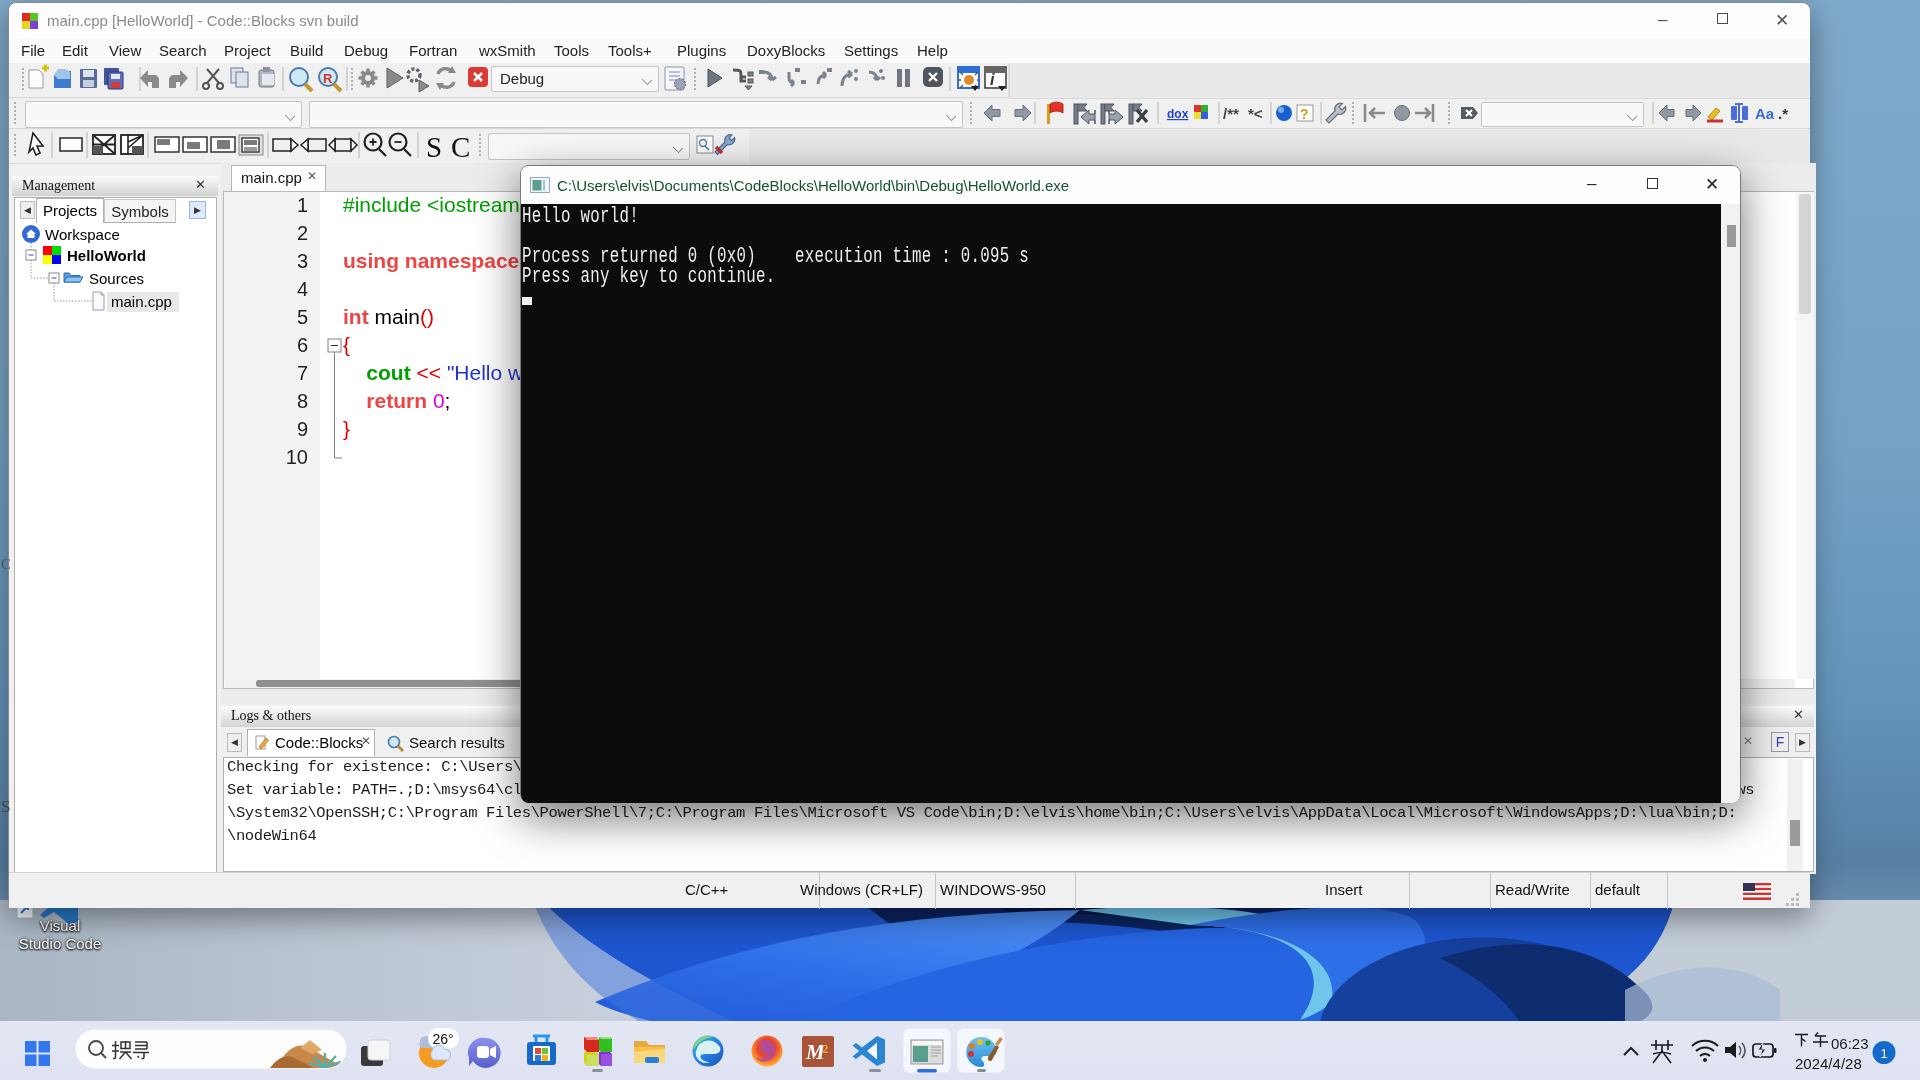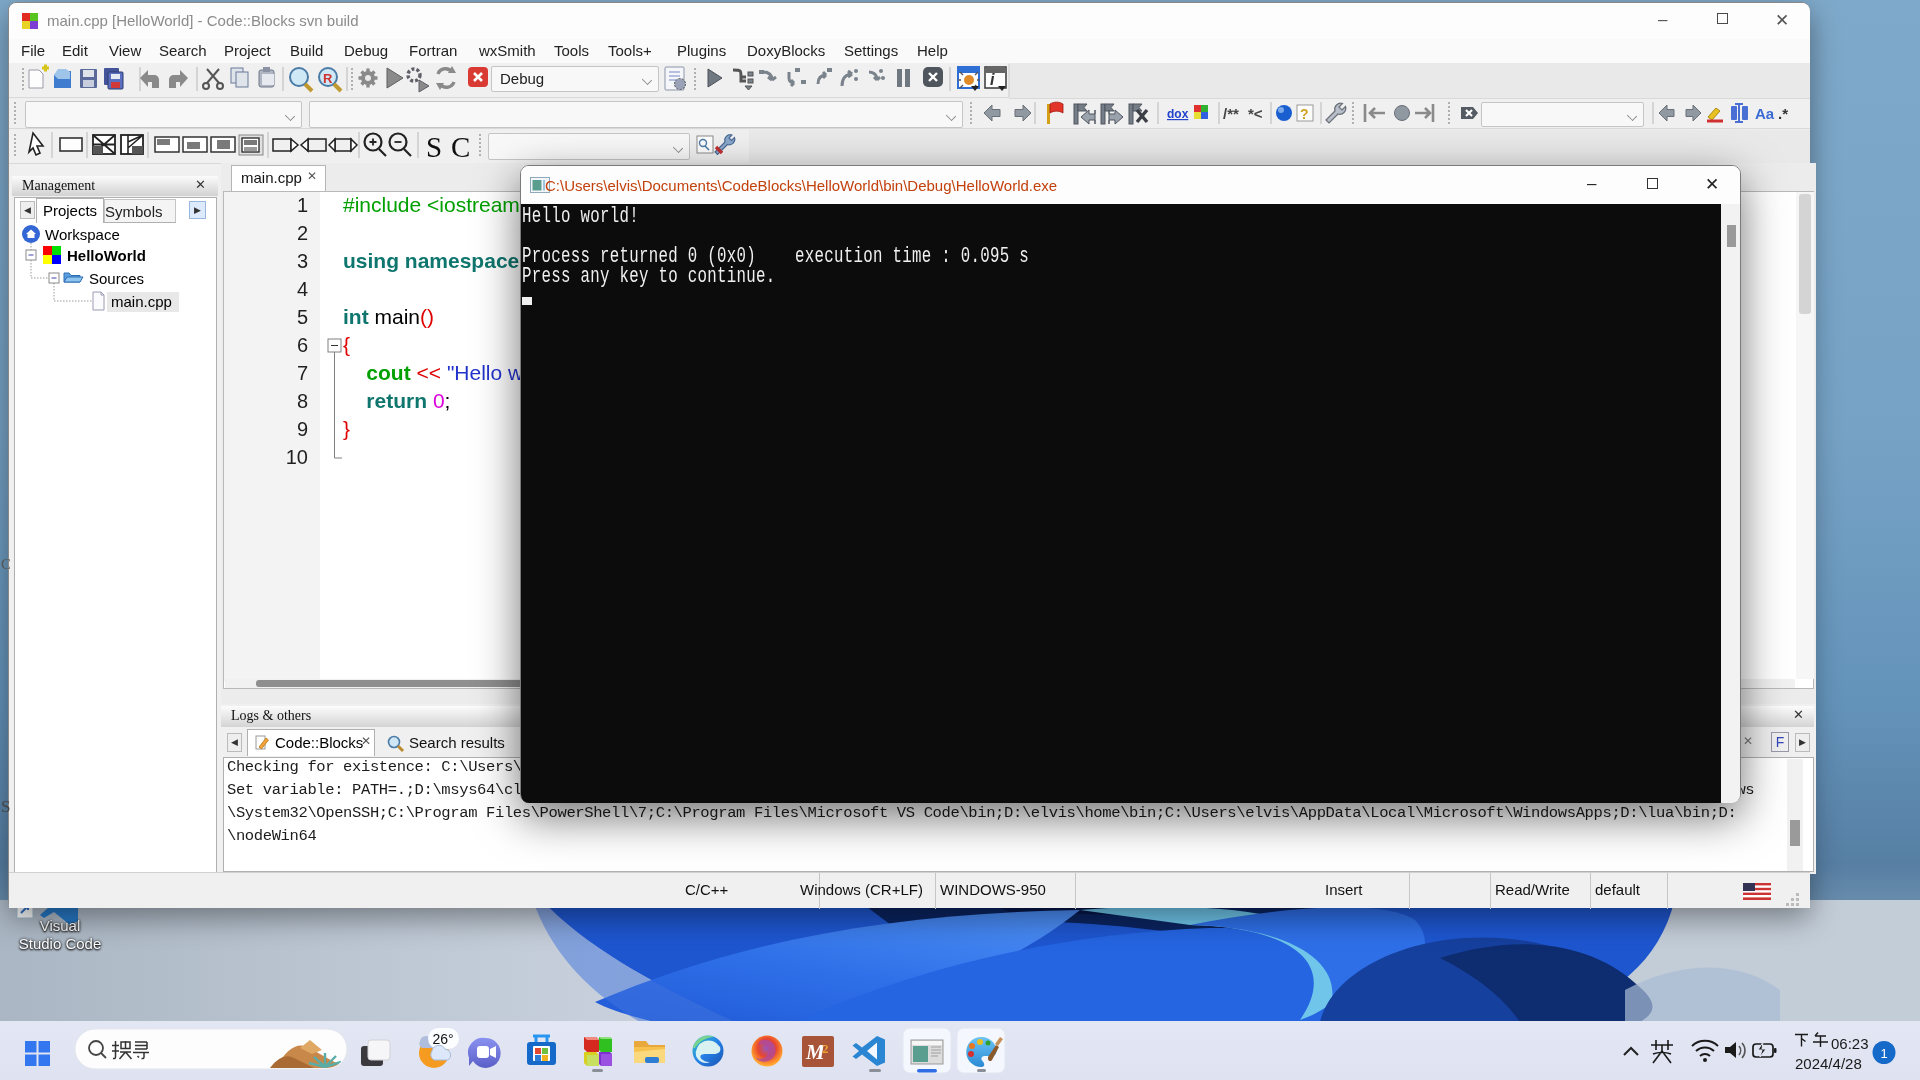--- a/index.html
+++ b/index.html
@@ -33,21 +33,21 @@
   
   #mgmt { left:3px; top:160px; width:207px; height:709px; background:#f0f0f0;margin-top:12px; }
   #mgmtcap { left:0; top:1px; width:206px; height:20px; background:linear-gradient(180deg,#fbfbfb,#d2d2d2); font-family:"Liberation Serif",serif; font-size:14px; color:#111; }
   #mgmtbody { left:2px; top:22px; width:203px; height:685px; background:#fff; border:1px solid #b0b0b0; }
 
   
   #ed { left:212px; top:160px; width:1595px; height:542px; background:#ececec; }
   #edsurf { left:2px; top:28px; width:1591px; height:498px; background:#fff; border:1px solid #b9b9b9; }
   .lnum { position:absolute; width:84px; text-align:right; font-size:20px; color:#1f1f1f; height:28px; line-height:28px;}
   .cl { position:absolute; left:119px; font-size:21px; height:28px; line-height:28px; white-space:pre; color:#000; }
-  .kw { color:#0f766e; font-weight:bold; }
+  .kw { color:#ef4444; font-weight:bold; }
   .pp { color:#00a000; }
   .red { color:#df0000; }
   .str { color:#2233cc; }
   .num { color:#dd00dd; }
 
   
   #logs { left:212px; top:701px; width:1595px; height:170px; background:#f0f0f0; }
   #logcap { left:0; top:2px; width:1593px; height:21px; background:linear-gradient(180deg,#fcfcfc,#d4d4d4); font-family:"Liberation Serif",serif; font-size:14px; color:#111; }
   #logtabs { left:2px; top:25px; width:1591px; height:27px; }
   #logbody { left:2px; top:53px; width:1591px; height:115px; background:#fff; border:1px solid #b0b0b0; }
@@ -459,21 +459,21 @@
 
     <div class="abs" id="mgmt">
       <div class="abs" id="mgmtcap">
           <span style="position:absolute; left:10px; top:2px;">Management</span>
         <span style="position:absolute; right:12px; top:1px; font-size:13px; color:#333;">✕</span>
         </div>
       <div class="abs" id="mgmtbody"></div>
 
       <div class="abs" style="left:8px; top:26px; width:15px; height:18px; background:#eee; border:1px solid #bbb; font-size:9px; text-align:center; line-height:16px; color:#333;">◀</div>
       <div class="abs" style="left:24px; top:23px; width:68px; height:25px; background:#fff; border:1px solid #b0b0b0; border-bottom:none; font-size:15px; text-align:center; line-height:24px;">Projects</div>
-      <div class="abs" style="left:92px; top:24px; width:72px; height:24px; background:#f4f4f4; border:1px solid #c5c5c5; border-bottom:1px solid #b0b0b0; font-size:15px; text-align:left; line-height:23px; color:#222;">Symbols</div>
+      <div class="abs" style="left:92px; top:24px; width:72px; height:24px; background:#f4f4f4; border:1px solid #c5c5c5; border-bottom:1px solid #b0b0b0; font-size:15px; text-align:center; line-height:23px; color:#222;">Symbols</div>
       <div class="abs" style="left:177px; top:26px; width:17px; height:18px; background:#ddeafc; border:1px solid #9ab8dd; font-size:9px; text-align:center; line-height:16px; color:#333;">▶</div>
 
       <svg class="abs" style="left:0; top:48px;" width="207" height="260" viewBox="0 0 207 260">
         <circle cx="19" cy="11" r="9" fill="#3367d6"></circle>
         <path d="M14 11 L19 6.5 L24 11 L22.5 11 L22.5 15 L15.5 15 L15.5 11 Z" fill="#fff"></path>
         <text x="33" y="17" font-size="15" fill="#000">Workspace</text>
         <path d="M19 20 L19 32 M19 32 L21 32" stroke="#9a9a9a" stroke-dasharray="1.5,1.5" fill="none"></path>
         <rect x="14" y="27" width="10" height="10" fill="#fff" stroke="#8a8a8a"></rect>
         <path d="M16.5 32 L21.5 32" stroke="#44a"></path>
         <rect x="31" y="23" width="9" height="9" fill="#ff0000"></rect>
@@ -598,21 +598,21 @@
   <div class="abs" style="left:1px; top:556px; width:9px; height:20px; overflow:hidden; font-size:15px; color:#555; font-family:'Liberation Serif',serif;">C</div>
   <div class="abs" style="left:1px; top:797px; width:10px; height:20px; overflow:hidden; font-size:17px; color:#444; font-family:'Liberation Serif',serif;">S</div>
 
   <div class="abs" id="con">
     <div class="abs" id="contitle"></div>
     <svg class="abs" style="left:9px; top:11px;" width="20" height="16" viewBox="0 0 20 16">
       <rect x="0.5" y="0.5" width="19" height="15" fill="#f4f7fa" stroke="#8fa8bb"></rect>
       <rect x="2.5" y="3" width="9" height="10.5" fill="#5a9e8f"></rect>
       <rect x="13" y="3" width="2" height="10.5" fill="#9fc4e0"></rect>
     </svg>
-    <div class="abs" style="left:24px; top:11px; font-size:15px; color:#c2410c;">C:\Users\elvis\Documents\CodeBlocks\HelloWorld\bin\Debug\HelloWorld.exe</div>
+    <div class="abs" style="left:36px; top:11px; font-size:15px; color:#14532d;">C:\Users\elvis\Documents\CodeBlocks\HelloWorld\bin\Debug\HelloWorld.exe</div>
     <div class="abs" style="left:1066px; top:8px; color:#222; font-size:17px;">–</div>
     <div class="abs" style="left:1126px; top:12px; width:11px; height:11px; border:1.4px solid #333;"></div>
     <div class="abs" style="left:1184px; top:8px; color:#222; font-size:17px;">✕</div>
     <div class="abs" id="conblack">
       <div class="conline" style="left:1px; top:2px;">Hello world!</div>
       <div class="conline" style="left:1px; top:42px;">Process returned 0 (0x0)    execution time : 0.095 s</div>
       <div class="conline" style="left:1px; top:62px;">Press any key to continue.</div>
       <div class="abs" style="left:1px; top:93px; width:10px; height:8px; background:#f0f0f0;"></div>
     </div>
     <div class="abs" id="conscroll">

